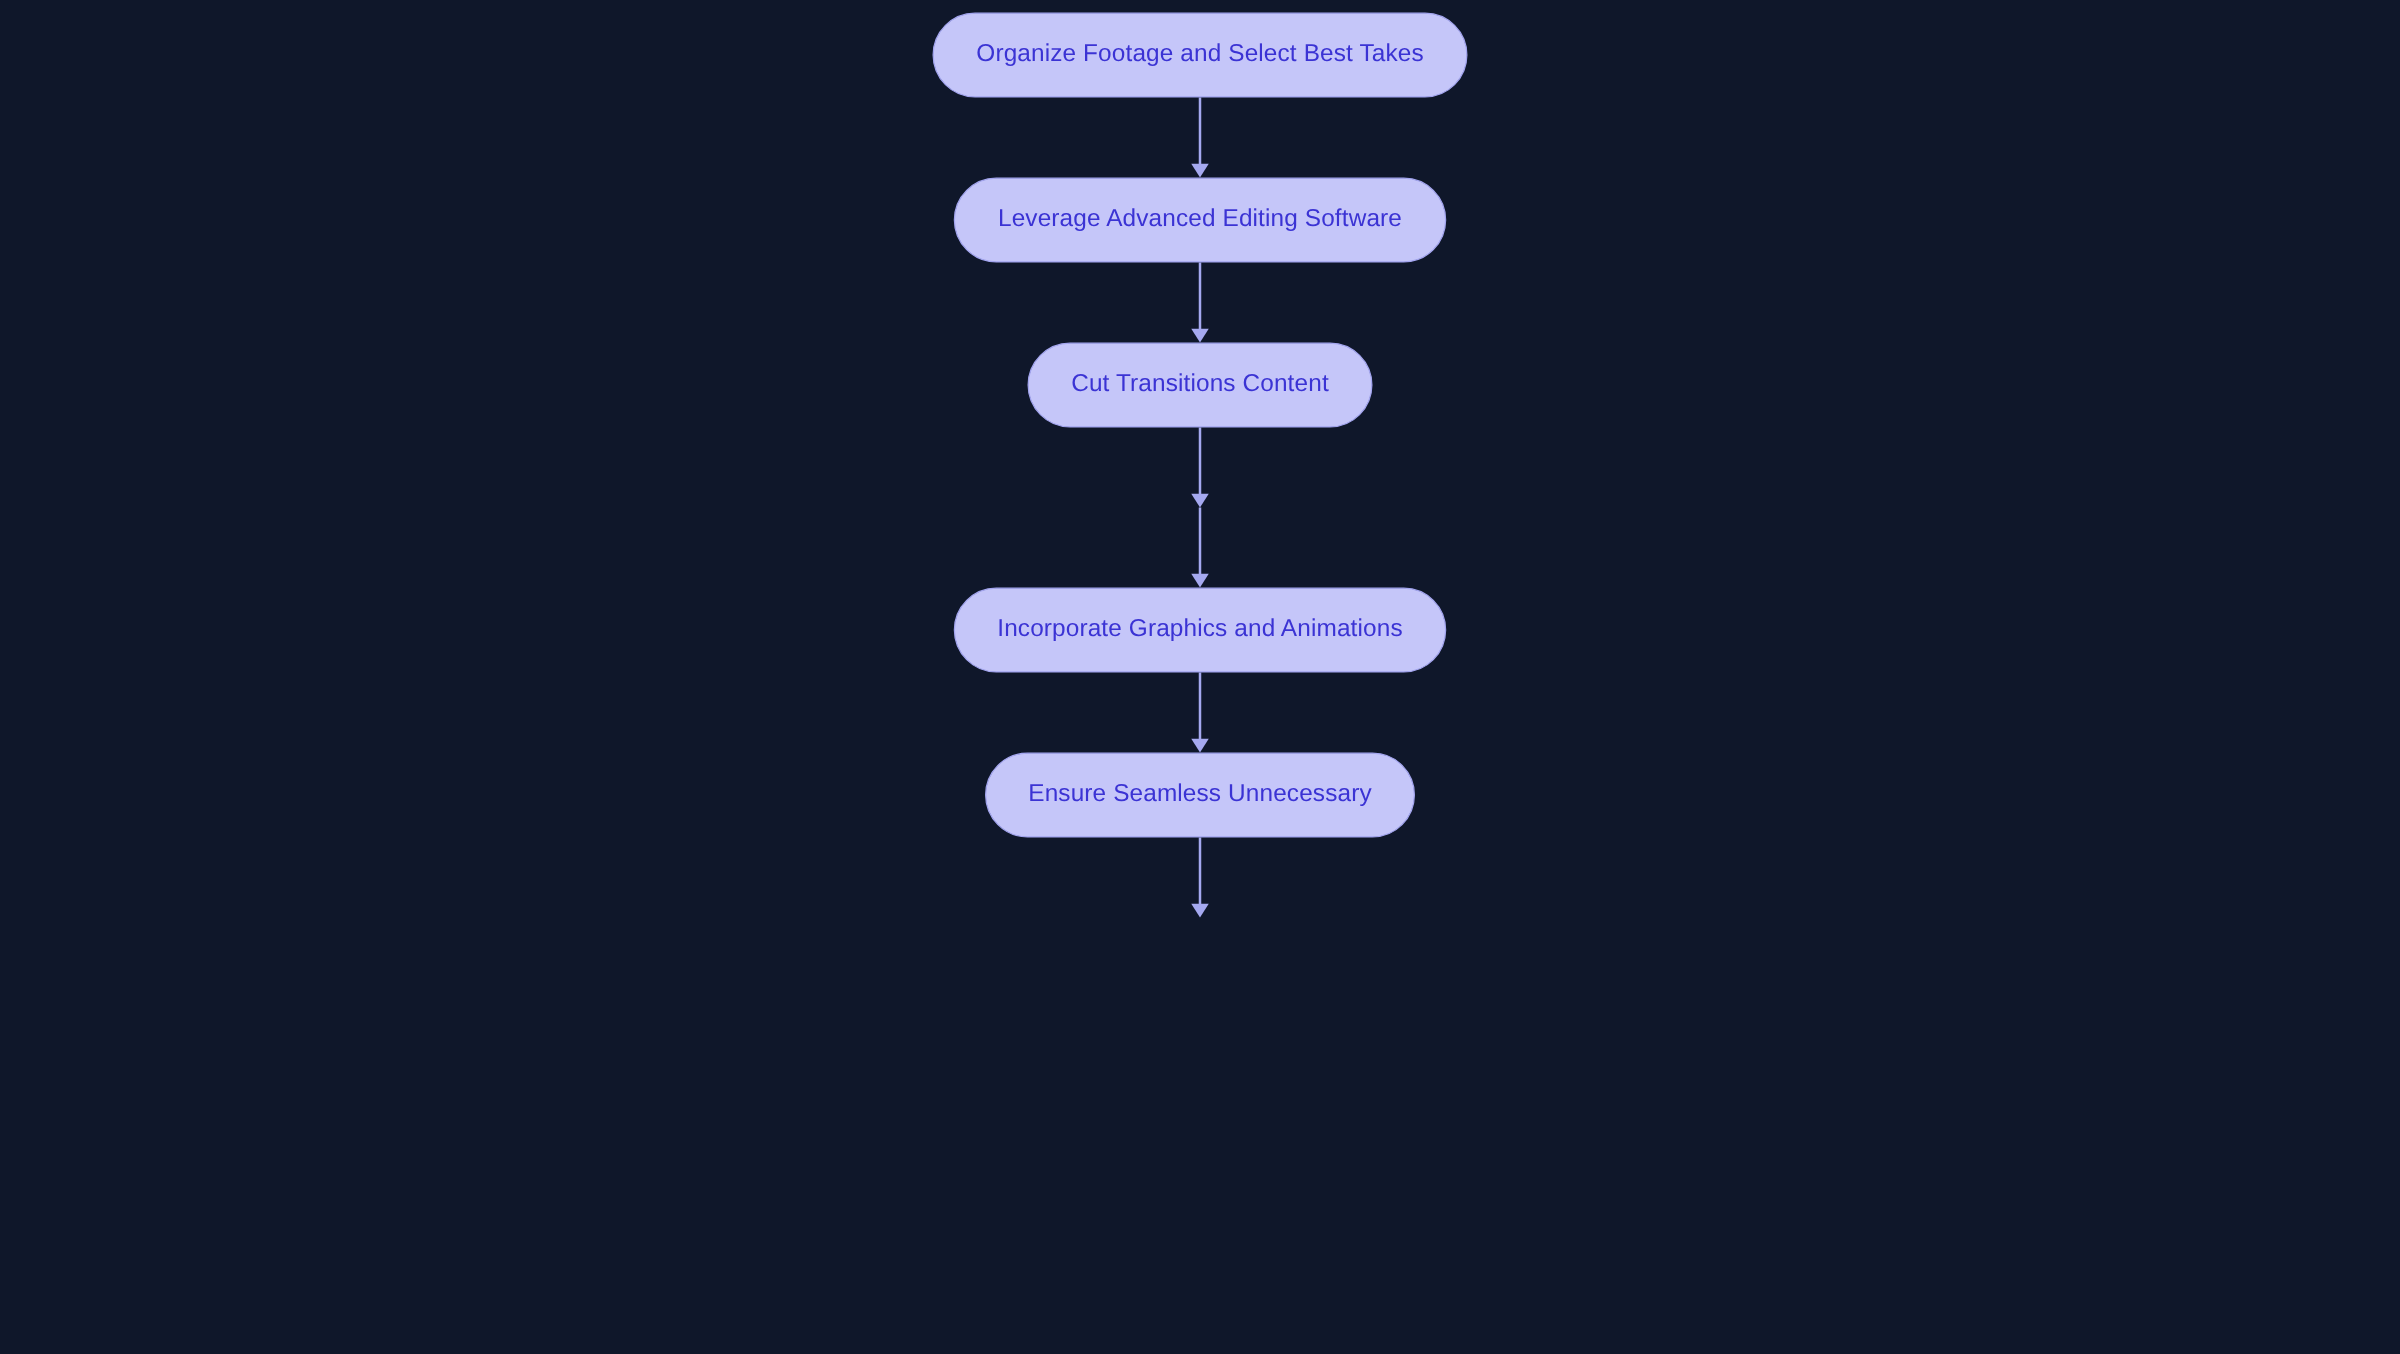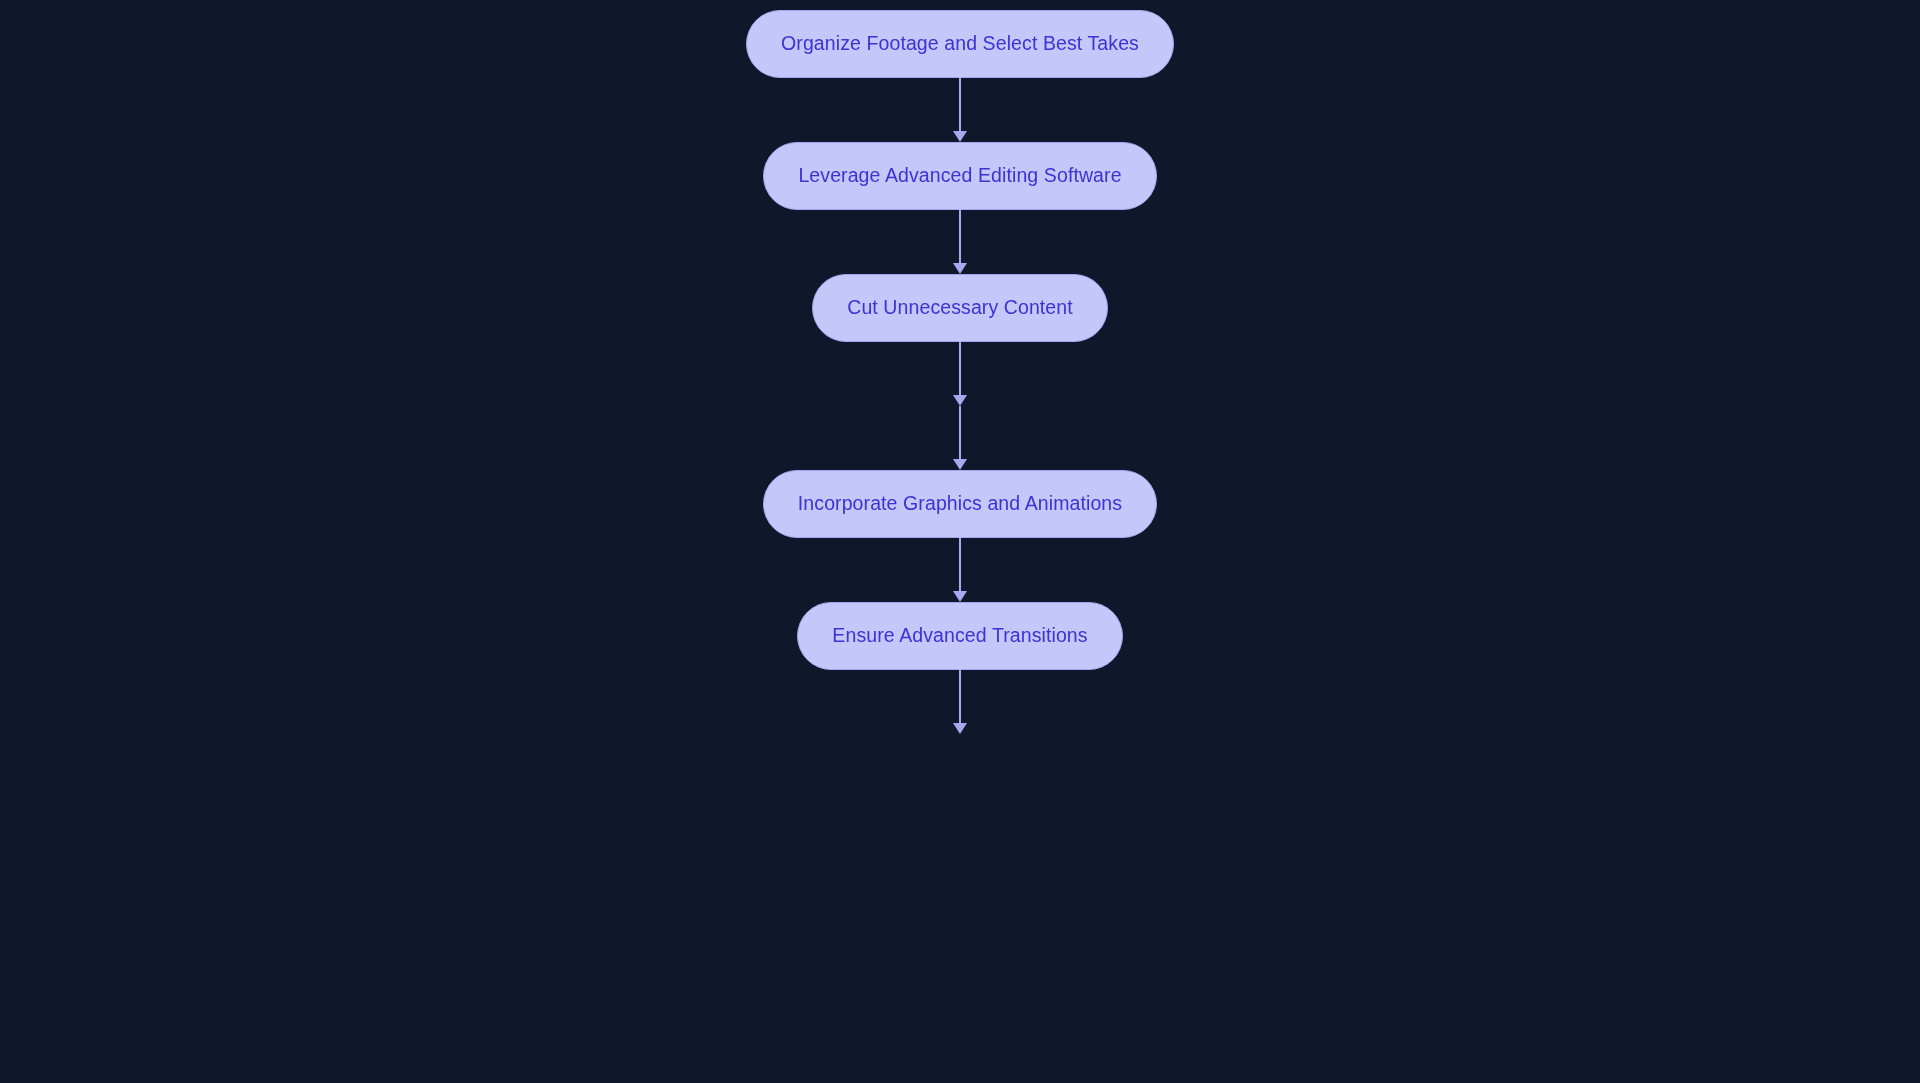--- a/index.html
+++ b/index.html
@@ -106,21 +106,21 @@
     <div class="node" style="background: rgb(197, 198, 249); border-color: rgb(163, 165, 239); color: rgb(59, 51, 212);">
       <span class="node-label" style="color: rgb(59, 51, 212);">Leverage Advanced Editing Software</span>
     </div>
 
     <div class="connector">
       <div class="connector-line" style="background: rgb(165, 169, 240);"></div>
       <div class="connector-head" style="border-top-color: rgb(165, 169, 240);"></div>
     </div>
 
     <div class="node" style="background: rgb(197, 198, 249); border-color: rgb(163, 165, 239); color: rgb(59, 51, 212);">
-      <span class="node-label" style="color: rgb(59, 51, 212);">Cut Unnecessary Content</span>
+      <span class="node-label" style="color: rgb(59, 51, 212);">Cut Transitions Content</span>
     </div>
 
     <div class="connector">
       <div class="connector-line" style="background: rgb(165, 169, 240);"></div>
       <div class="connector-head" style="border-top-color: rgb(165, 169, 240);"></div>
     </div>
 
 
     <div class="connector">
       <div class="connector-line" style="background: rgb(165, 169, 240);"></div>
@@ -130,21 +130,21 @@
     <div class="node" style="background: rgb(197, 198, 249); border-color: rgb(163, 165, 239); color: rgb(59, 51, 212);">
       <span class="node-label" style="color: rgb(59, 51, 212);">Incorporate Graphics and Animations</span>
     </div>
 
     <div class="connector">
       <div class="connector-line" style="background: rgb(165, 169, 240);"></div>
       <div class="connector-head" style="border-top-color: rgb(165, 169, 240);"></div>
     </div>
 
     <div class="node" style="background: rgb(197, 198, 249); border-color: rgb(163, 165, 239); color: rgb(59, 51, 212);">
-      <span class="node-label" style="color: rgb(59, 51, 212);">Ensure Advanced Transitions</span>
+      <span class="node-label" style="color: rgb(59, 51, 212);">Ensure Seamless Unnecessary</span>
     </div>
 
     <div class="connector">
       <div class="connector-line" style="background: rgb(165, 169, 240);"></div>
       <div class="connector-head" style="border-top-color: rgb(165, 169, 240);"></div>
     </div>
 
 
   </div>
 </div>

